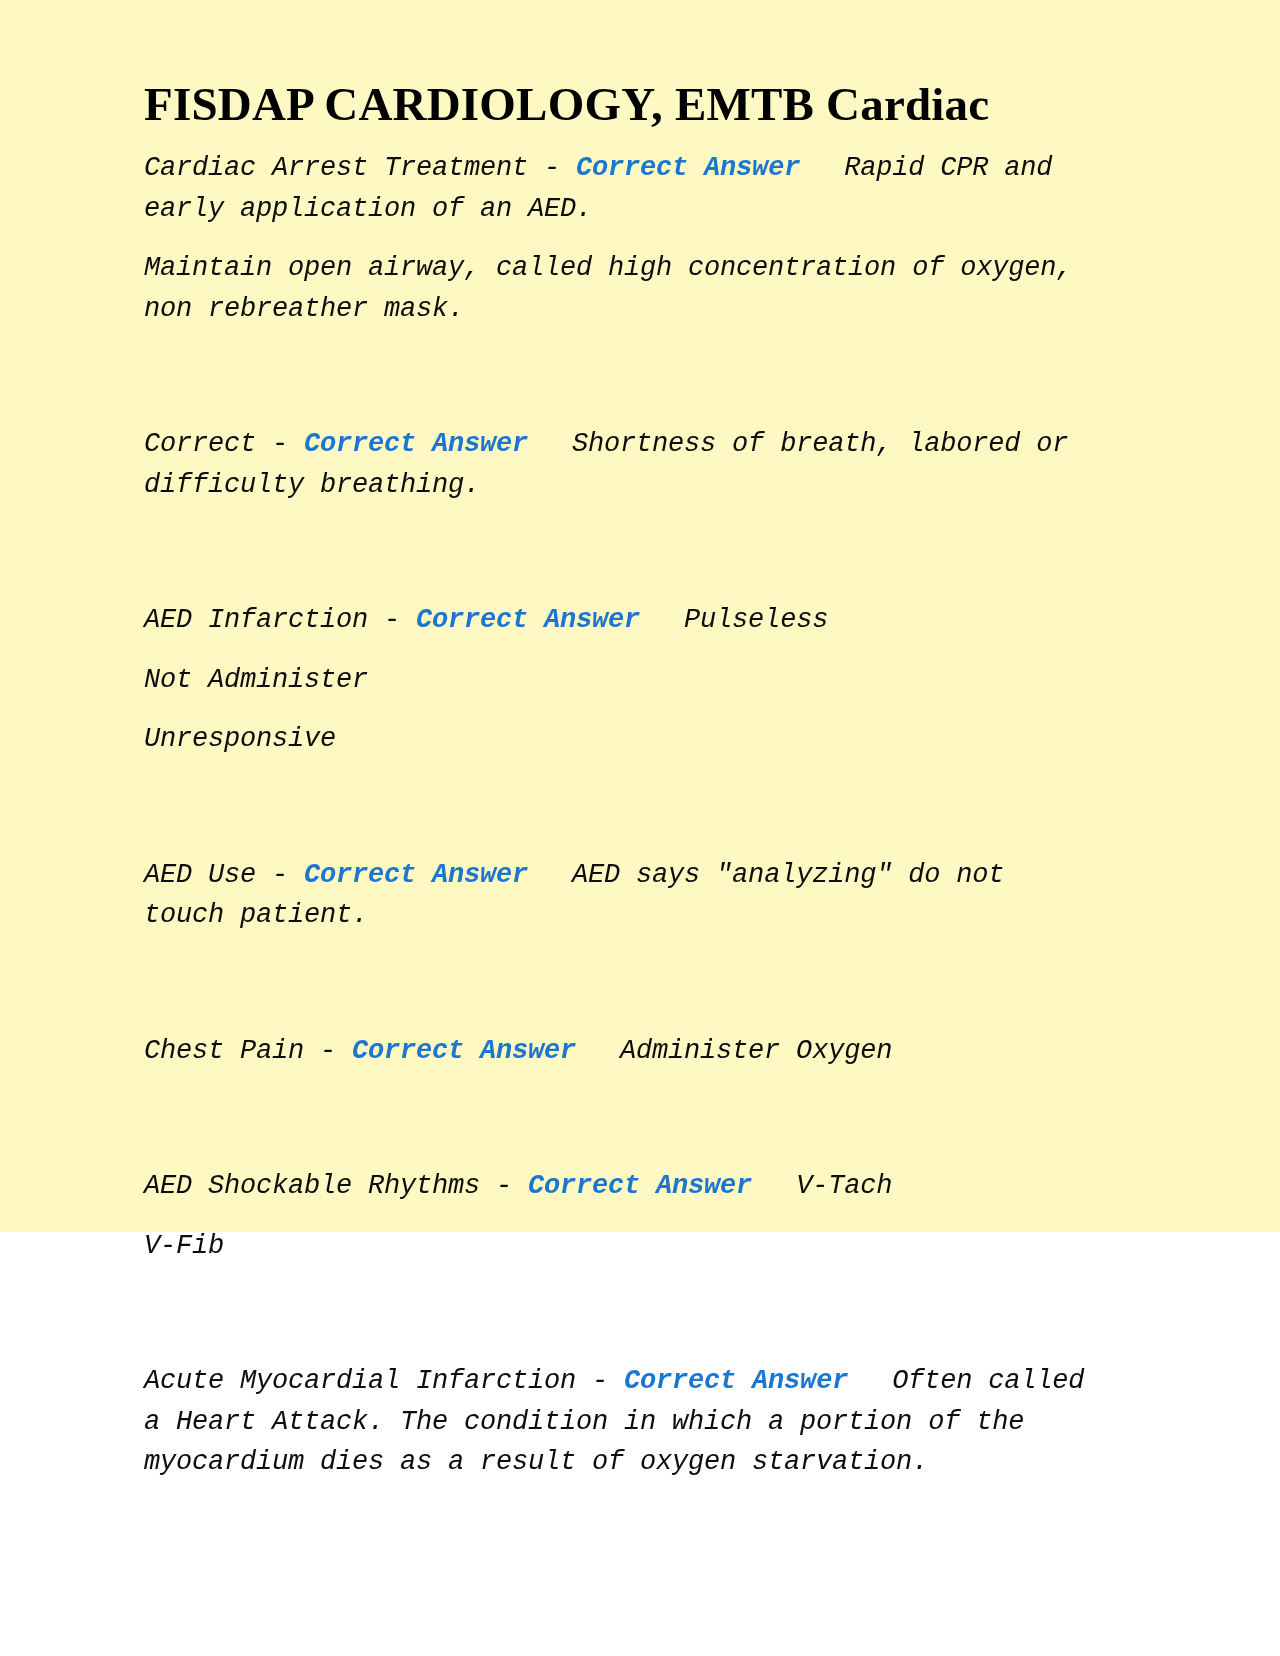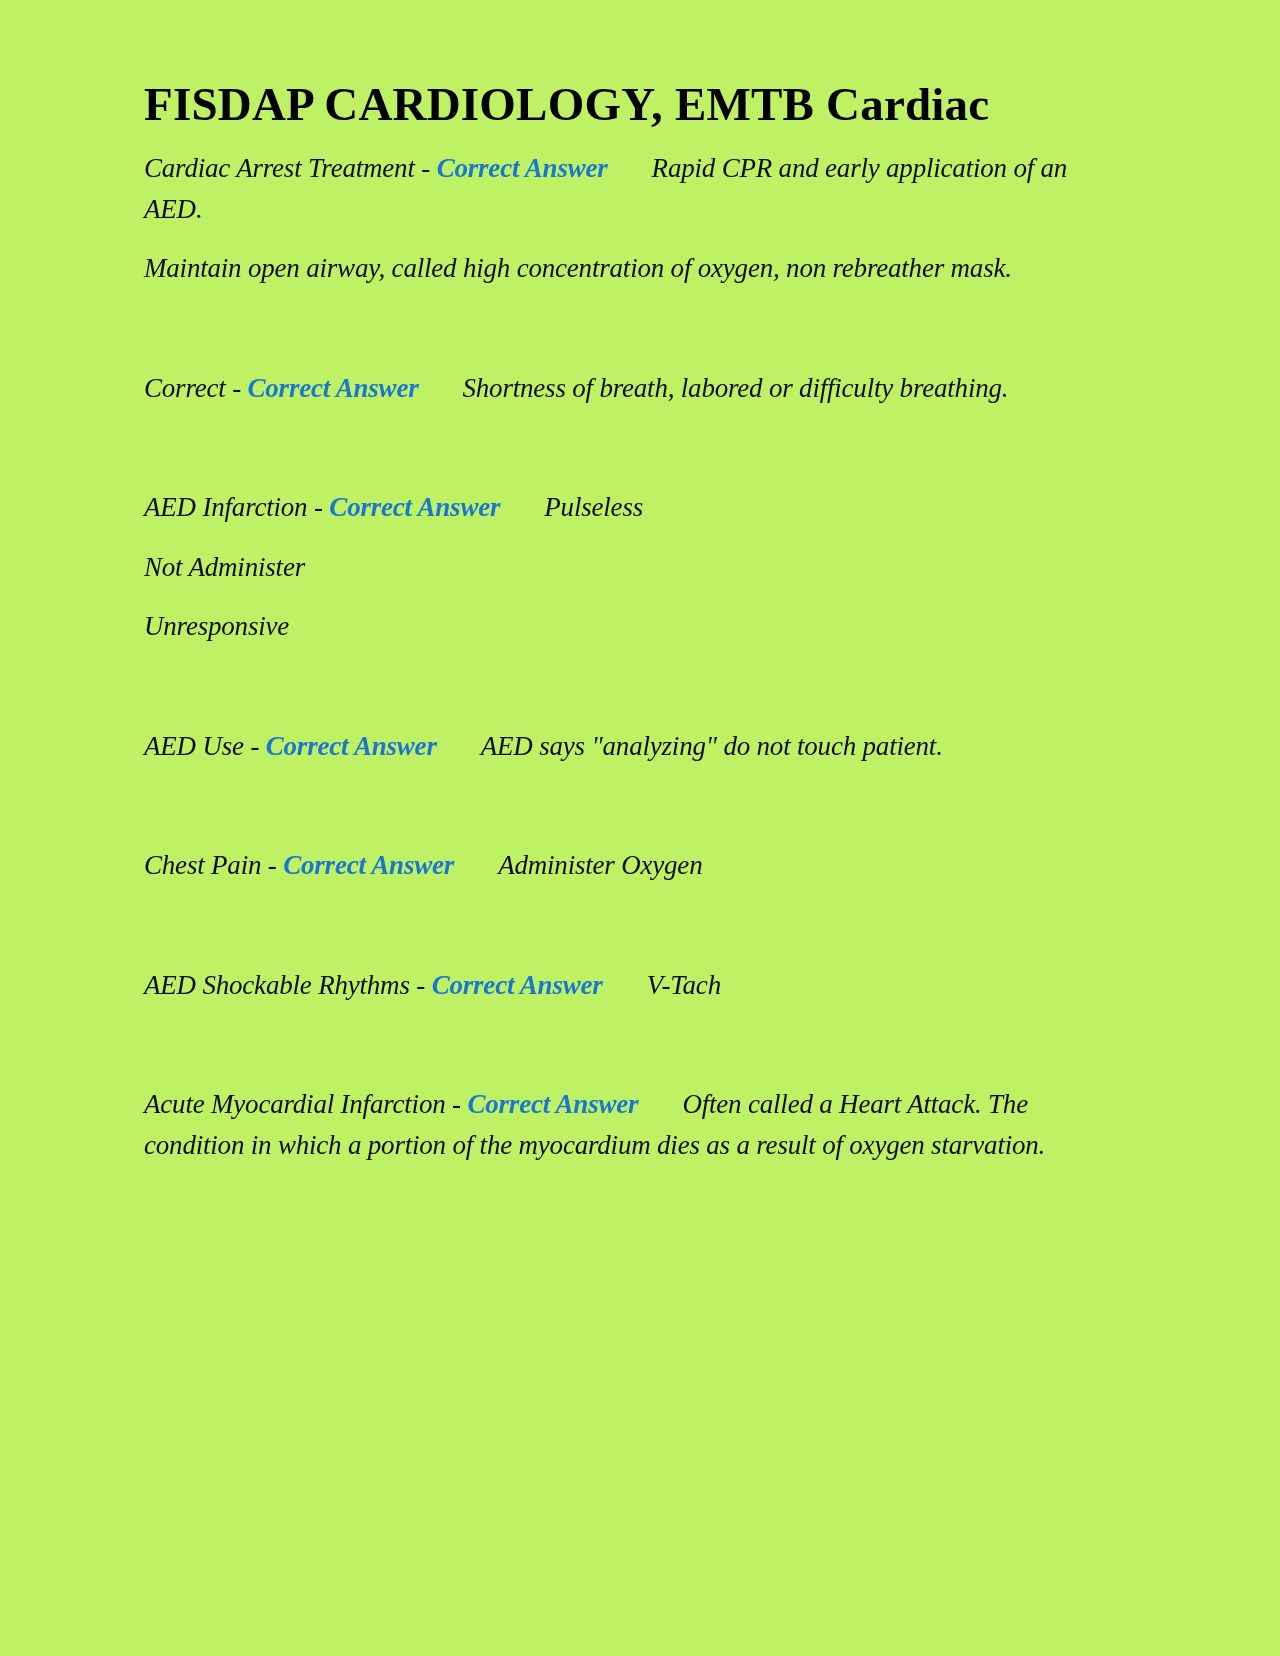--- a/index.html
+++ b/index.html
@@ -8,40 +8,40 @@
     background: #ffffff;
   }
   body {
     width: 1280px;
     height: 1656px;
     overflow: hidden;
   }
   .page {
     box-sizing: border-box;
     width: 1280px;
-    height: 1656px;
+    height: 1232px;
     padding: 76px 184px 0 144px;
-    background: #bef264;
+    background: #fef9c3;
   }
   h1.doc-title {
     font-family: "Liberation Serif", serif;
     font-weight: 700;
     font-size: 47px;
     line-height: 1.2;
     color: #000000;
     margin: 0 0 16px 0;
     letter-spacing: 0.2px;
   }
   .body-text p {
-    font-family: Liberation Serif, serif;
+    font-family: Liberation Mono, monospace;
     font-style: italic;
     font-size: 27px;
     line-height: 1.5;
     color: #0d0d0d;
-    margin: 0 0 19px 0;
+    margin: 16px 0 19px 0;
     letter-spacing: -0.2px;
   }
   .answer-label {
     color: #1b76d2;
     font-weight: 700;
   }
   .qa-gap {
     display: inline-block;
     width: 44px;
   }
@@ -64,16 +64,17 @@
       <div class="spacer"></div>
       <p><span>AED Infarction</span><span>&nbsp;-&nbsp;</span><span class="answer-label">Correct Answer</span><span class="qa-gap"></span><span>Pulseless</span></p>
       <p>Not Administer</p>
       <p>Unresponsive</p>
       <div class="spacer"></div>
       <p><span>AED Use</span><span>&nbsp;-&nbsp;</span><span class="answer-label">Correct Answer</span><span class="qa-gap"></span><span>AED says "analyzing" do not touch patient.</span></p>
       <div class="spacer"></div>
       <p><span>Chest Pain</span><span>&nbsp;-&nbsp;</span><span class="answer-label">Correct Answer</span><span class="qa-gap"></span><span>Administer Oxygen</span></p>
       <div class="spacer"></div>
       <p><span>AED Shockable Rhythms</span><span>&nbsp;-&nbsp;</span><span class="answer-label">Correct Answer</span><span class="qa-gap"></span><span>V-Tach</span></p>
+      <p>V-Fib</p>
       <div class="spacer"></div>
       <p><span>Acute Myocardial Infarction</span><span>&nbsp;-&nbsp;</span><span class="answer-label">Correct Answer</span><span class="qa-gap"></span><span>Often called a Heart Attack. The condition in which a portion of the myocardium dies as a result of oxygen starvation.</span></p>
     </div>
 </div>
 
 </body></html>

